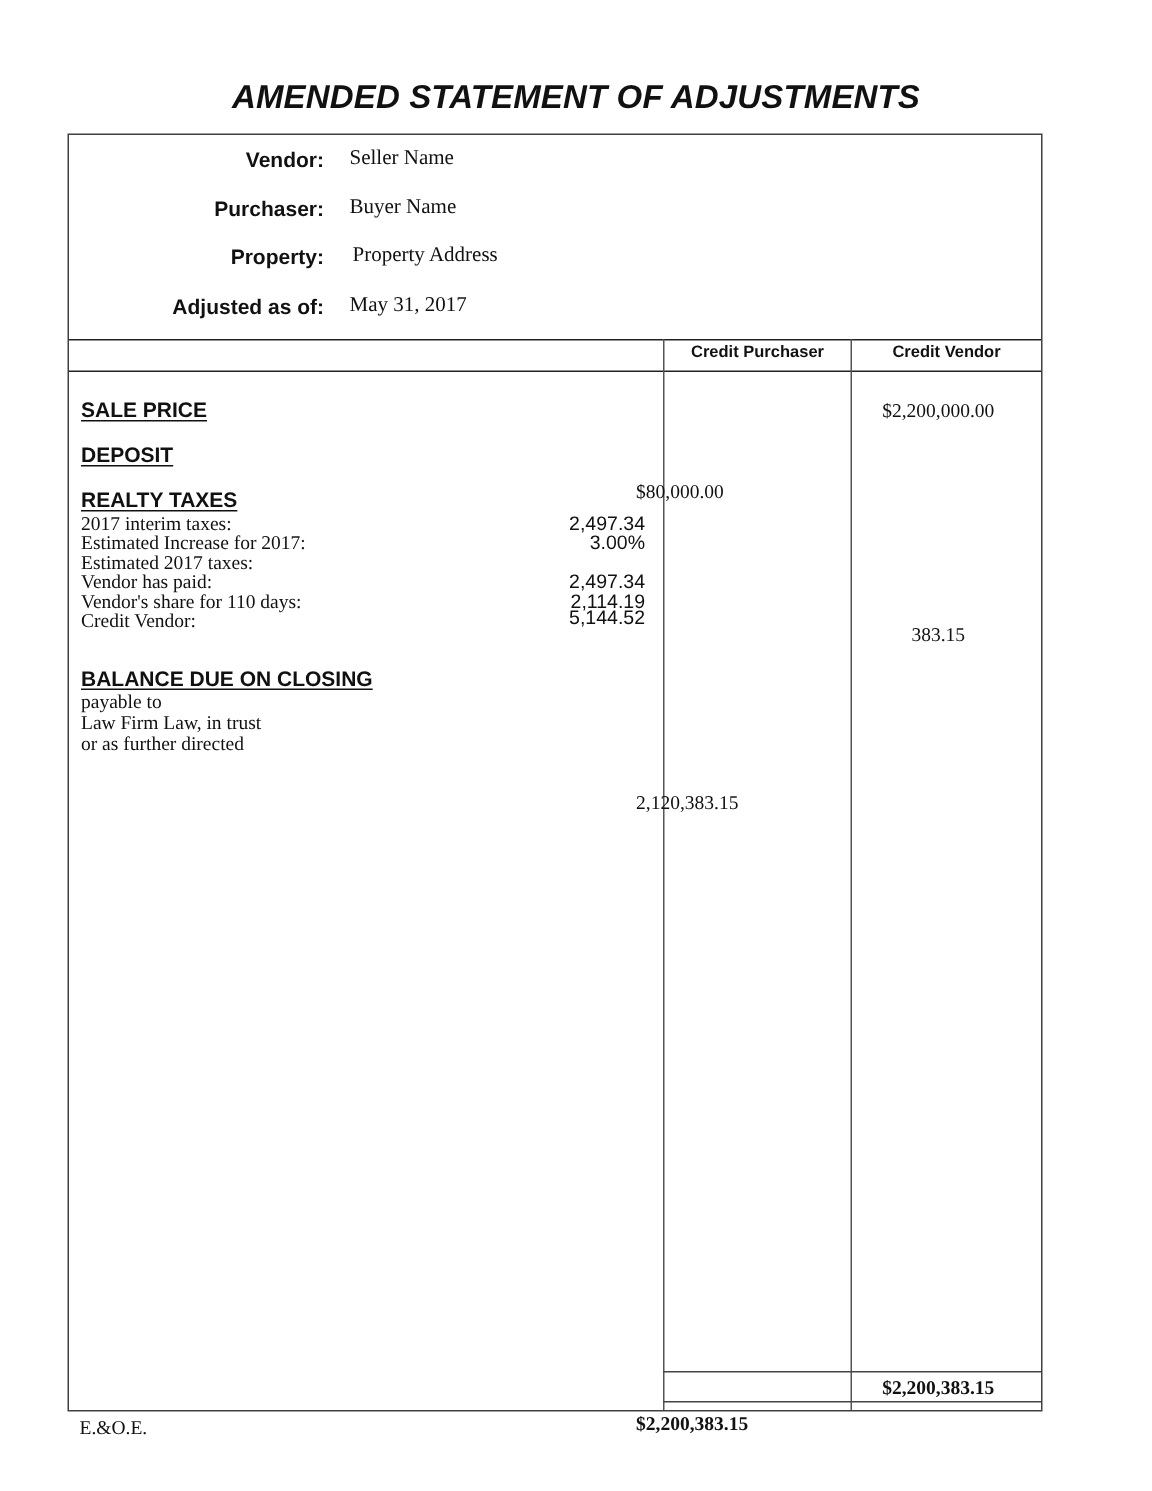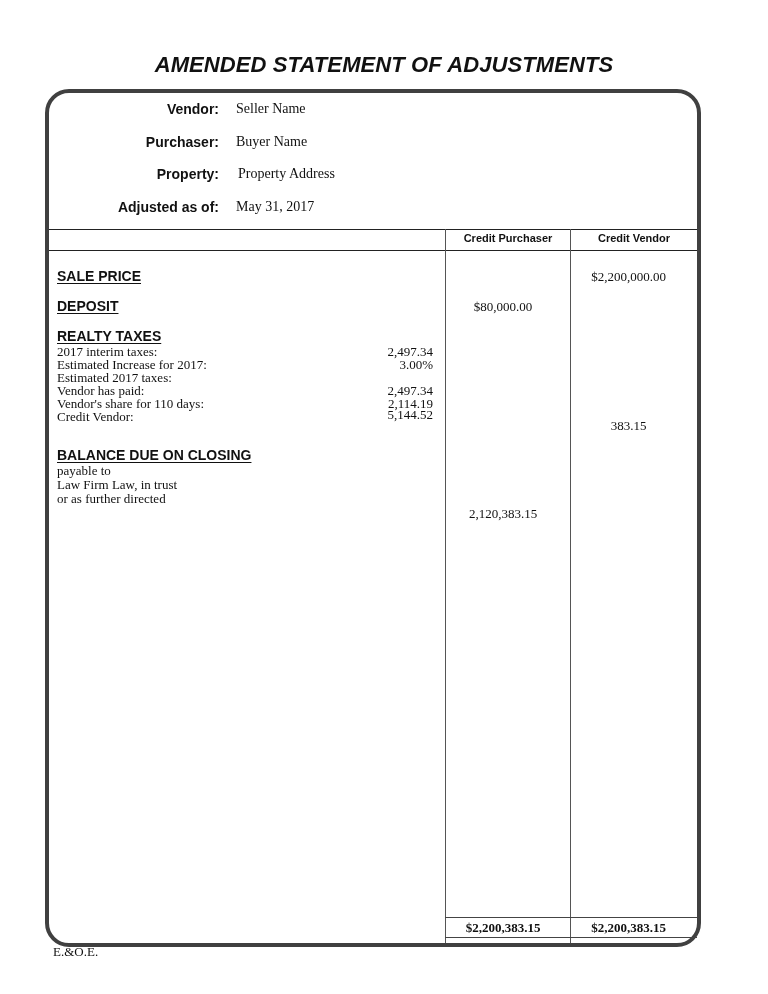--- a/index.html
+++ b/index.html
@@ -4,21 +4,21 @@
   <style>
     html, body { margin: 0; padding: 0; background: #ffffff; }
     body { width: 768px; height: 994px; position: relative; overflow: hidden; color: #111; }
     .title {
       position: absolute; left: 0; top: 52px; width: 768px; text-align: center;
       font-family: "Liberation Sans", sans-serif; font-weight: bold; font-style: italic;
       font-size: 22px; letter-spacing: 0.1px;
     }
     .box {
       position: absolute; left: 45px; top: 89px; width: 648px; height: 850px;
-      border: 4px solid #404040; border-radius: 24px;
+      border: 1px solid #404040; border-radius: 0;
     }
     .info-row { position: absolute; left: 0; height: 20px; width: 400px; }
     .info-label {
       position: absolute; right: 230px; width: 200px; text-align: right;
       font-family: "Liberation Sans", sans-serif; font-weight: bold; font-size: 14px; top: 1px;
     }
     .info-value {
       position: absolute; left: 187px; font-family: "Liberation Serif", serif; font-size: 14px; top: 1px;
     }
     .hline { position: absolute; left: 0; width: 648px; height: 1px; background: #222; }
@@ -29,25 +29,25 @@
     }
     .sec-head {
       position: absolute; left: 8px; font-family: "Liberation Sans", sans-serif;
       font-weight: bold; font-size: 14px; text-decoration: underline; text-underline-offset: 2px;
     }
     .line-item {
       position: absolute; left: 8px; font-family: "Liberation Serif", serif; font-size: 13px; line-height: 13px;
     }
     .line-amt {
       position: absolute; right: 264px; width: 120px; text-align: right;
-      font-family: Liberation Serif, serif; font-size: 13px; line-height: 13px;
+      font-family: Liberation Sans, sans-serif; font-size: 13px; line-height: 13px;
     }
     .amt-cp {
-      position: absolute; left: 398px; width: 112px; text-align: center;
-      font-family: "Liberation Serif", serif; font-size: 13px;
+      position: absolute; left: 378px; width: 112px; text-align: left;
+      font-family: "Liberation Serif", serif; font-size: 13px; margin-top: 24px;
     }
     .amt-cv {
       position: absolute; left: 523px; width: 113px; text-align: center;
       font-family: "Liberation Serif", serif; font-size: 13px;
     }
     .total { font-weight: bold; }
     .footer {
       position: absolute; left: 53px; top: 944px; font-family: "Liberation Serif", serif; font-size: 13px;
     }
   </style>

